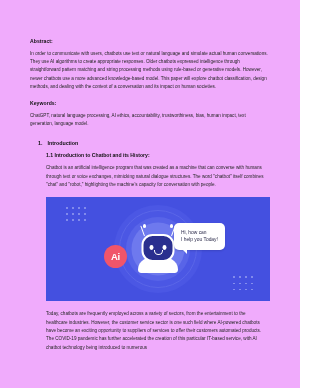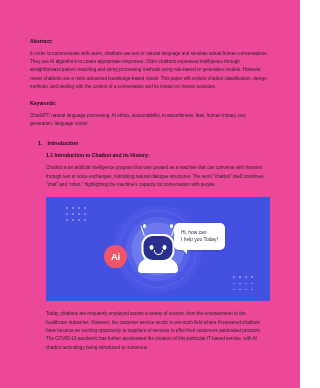--- a/index.html
+++ b/index.html
@@ -13,21 +13,21 @@
     overflow: hidden;
     font-family: "Liberation Sans", sans-serif;
     color: #1a1a1a;
     -webkit-font-smoothing: antialiased;
   }
 
   .page {
     position: relative;
     width: 300px;
     height: 388px;
-    background: #ec4899;
+    background: #f0abfc;
     box-sizing: border-box;
     padding: 38px 30px 6px 30px;
   }
 
   .heading {
     font-size: 5.1px;
     font-weight: bold;
     letter-spacing: 0.05px;
     color: #111111;
     margin: 0 0 5.5px 0;

